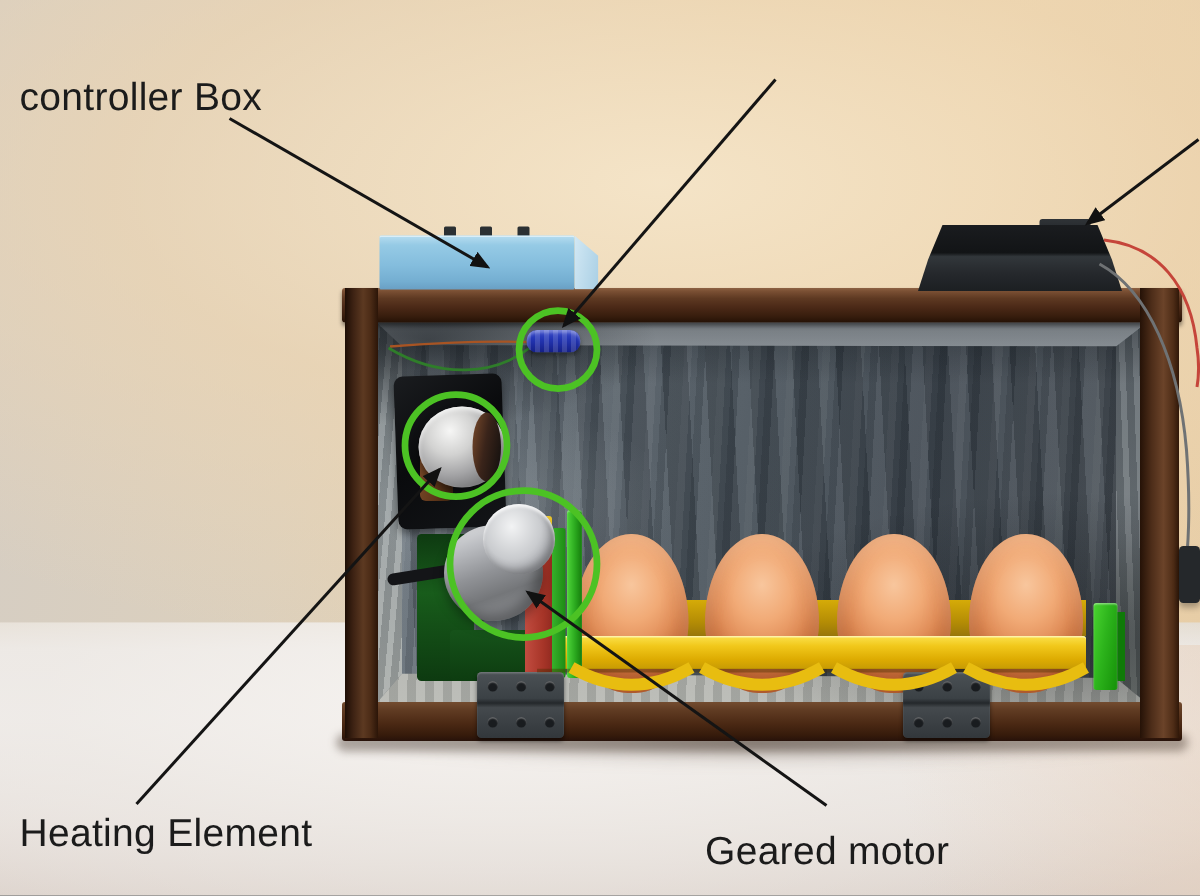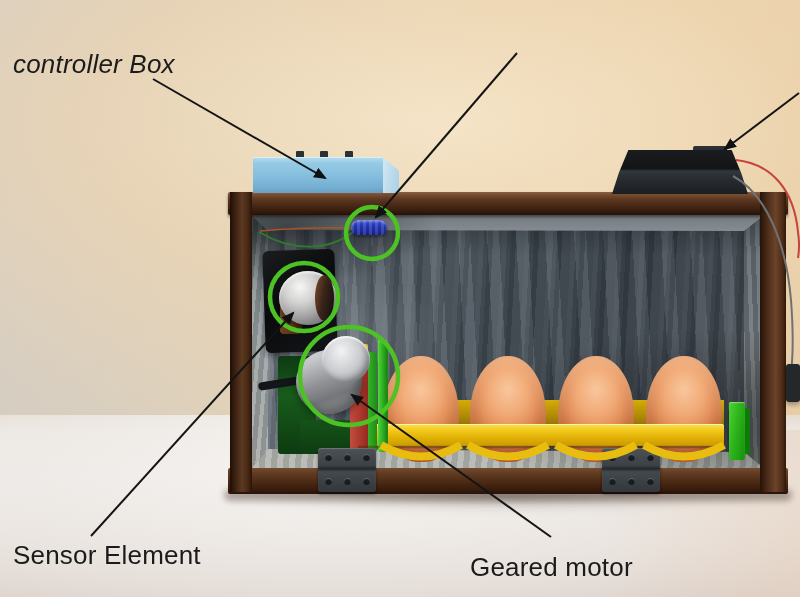--- a/index.html
+++ b/index.html
@@ -152,21 +152,21 @@
     box-shadow:inset 0 2px 2px rgba(255,255,255,.3), 0 2px 3px rgba(0,0,0,.35);}
   .plug{left:786px;top:364px;width:14px;height:38px;border-radius:3px;background:#25282b;
     box-shadow:0 3px 4px rgba(0,0,0,.3);}
 
   
   .overlay{left:0;top:0;width:800px;height:597px;pointer-events:none;}
 
   
   .label{position:absolute;font-size:26px;line-height:1.1;font-weight:500;
     color:#1b1b1b;letter-spacing:.2px;white-space:nowrap;}
-  .lab-ctrl{left:13px;top:50px;font-style:italic;}
+  .lab-ctrl{left:13px;top:50px;}
   .lab-temp{left:393px;top:25px;}
   .lab-heat{left:13px;top:541px;}
   .lab-gear{left:470px;top:553px;}
 </style>
 </head>
 <body>
 
 <div class="stage">
 
   <div class="abs wall"></div>
@@ -264,16 +264,16 @@
     <circle cx="304" cy="297" r="34" stroke="#4cc224" stroke-width="4.5" fill="none"></circle>
     <circle cx="349" cy="376" r="49" stroke="#4cc224" stroke-width="4.5" fill="none"></circle>
     <line x1="153" y1="79" x2="325" y2="178" stroke="#141414" stroke-width="2" marker-end="url(#arrow)"></line>
     <line x1="517" y1="53" x2="376" y2="217" stroke="#141414" stroke-width="2" marker-end="url(#arrow)"></line>
     <line x1="91" y1="536" x2="293" y2="313" stroke="#141414" stroke-width="2" marker-end="url(#arrow)"></line>
     <line x1="551" y1="537" x2="352" y2="395" stroke="#141414" stroke-width="2" marker-end="url(#arrow)"></line>
     <line x1="799" y1="93" x2="725" y2="149" stroke="#141414" stroke-width="2" marker-end="url(#arrow)"></line>
   </svg>
 
   <div class="label lab-ctrl">controller Box</div>
-  <div class="label lab-heat">Sensor Element</div>
+  <div class="label lab-heat">Heating Element</div>
   <div class="label lab-gear">Geared motor</div>
 
 </div>
 
 </body></html>

